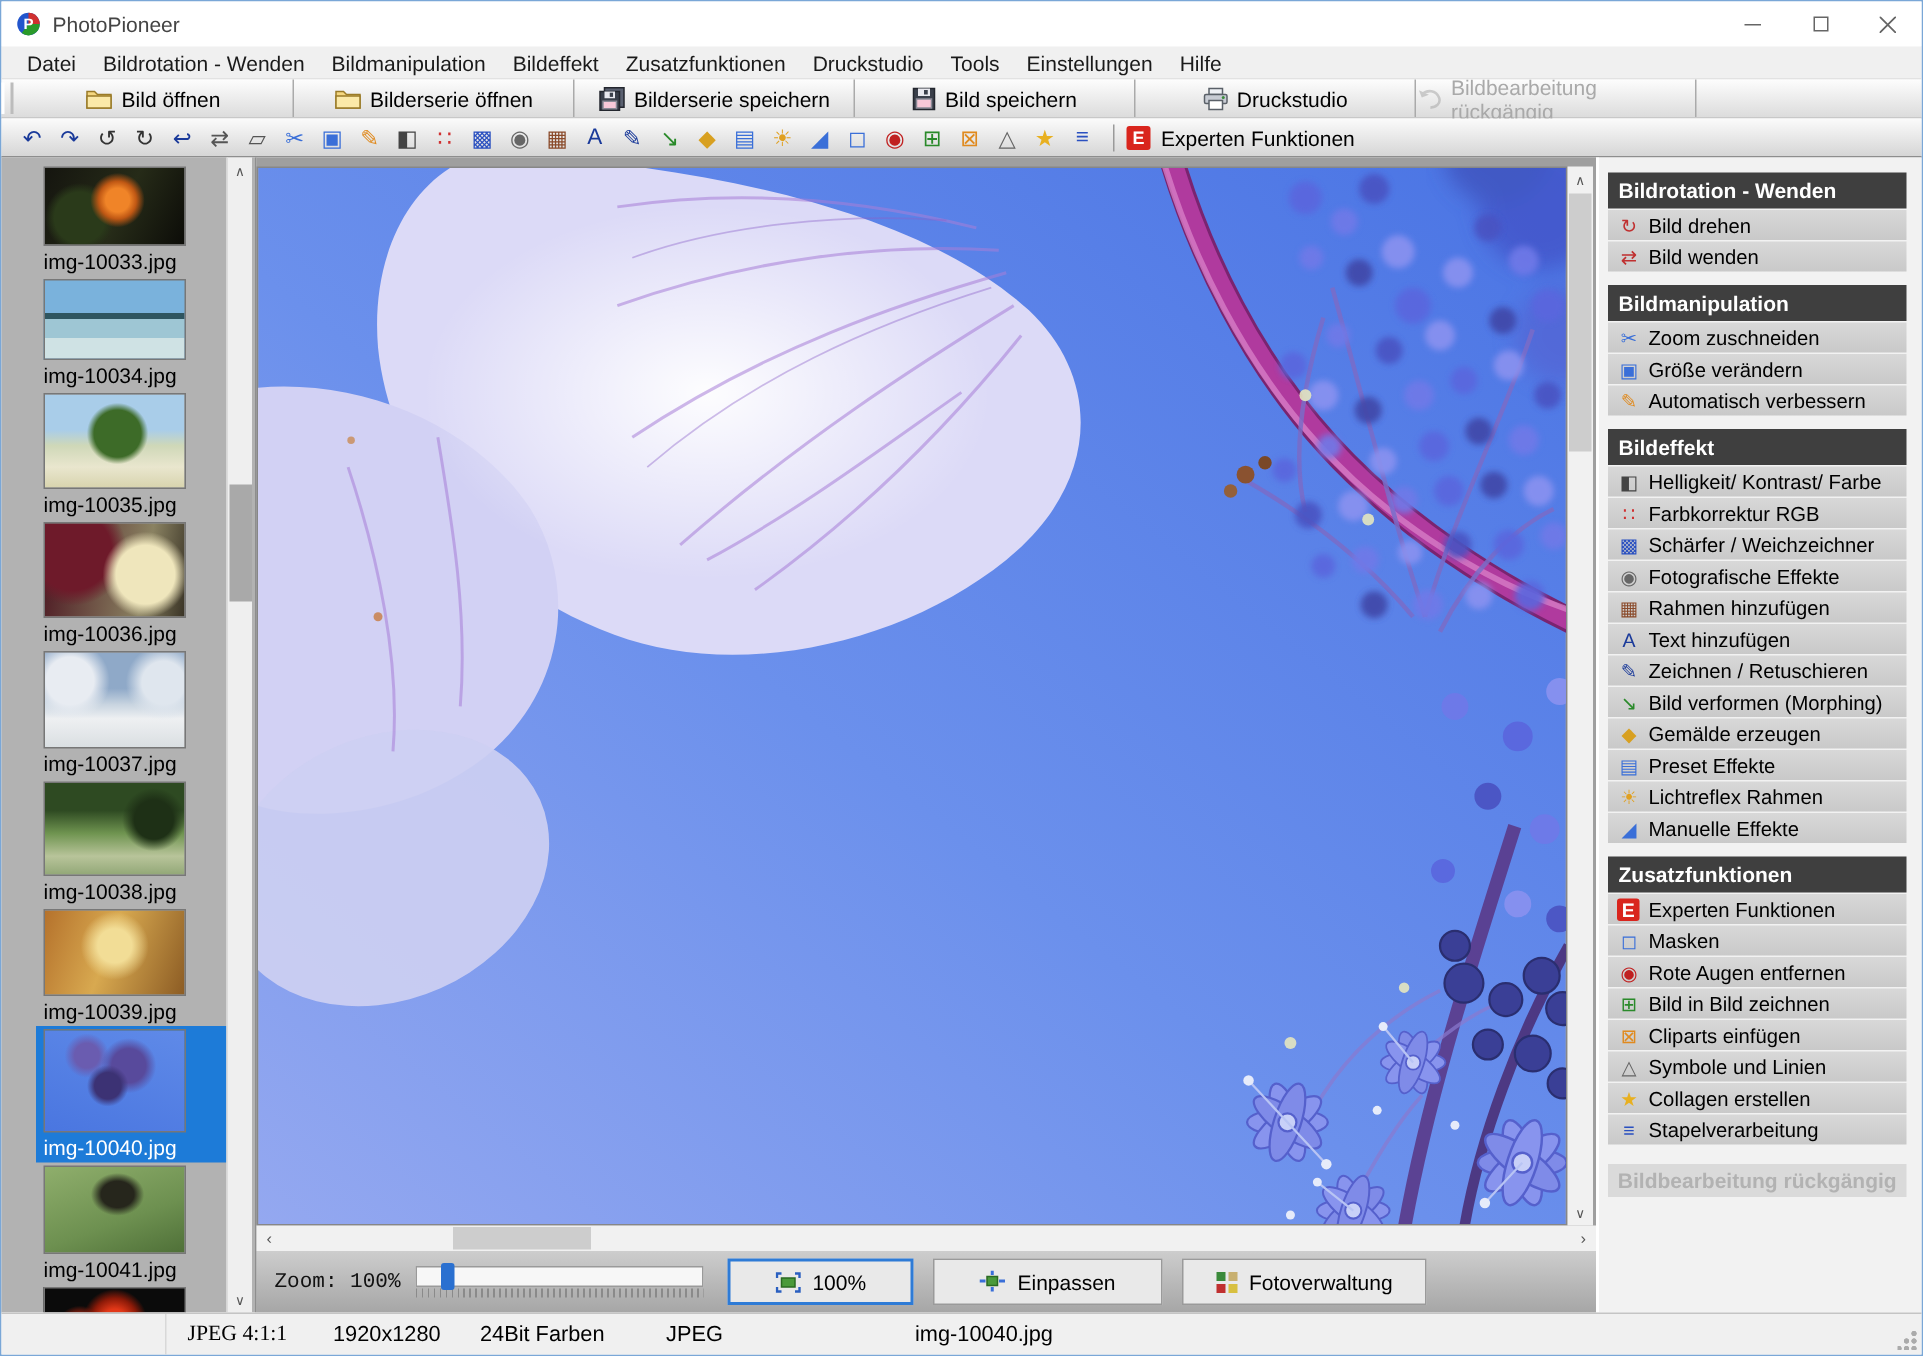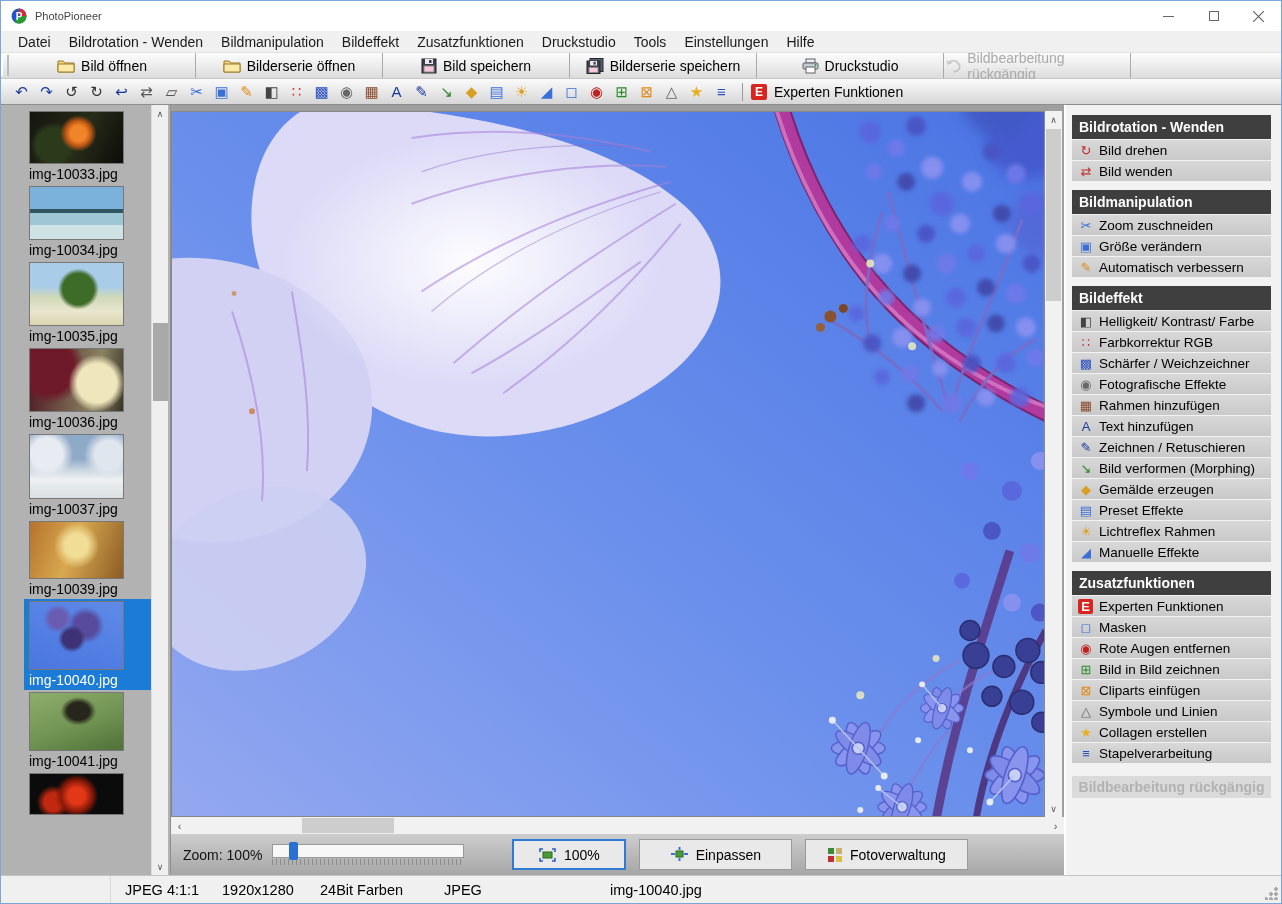--- a/index.html
+++ b/index.html
@@ -3,21 +3,21 @@
 <meta charset="utf-8">
 <style>
   * { margin:0; padding:0; box-sizing:border-box; }
   html,body { width:1282px; height:904px; overflow:hidden; background:#fff;
     font-family:"Liberation Sans", sans-serif; }
   .window { width:1282px; height:904px; position:relative; background:#fff; border:1px solid #7aa7d7; display:flex; flex-direction:column; }
 
   
   .titlebar { height:30px; background:#fff; display:flex; align-items:center; flex:0 0 auto; }
   .appicon { width:16px; height:16px; margin:0 8px 0 10px; }
-  .apptitle { font-size:11px; color:#444; }
+  .apptitle { font-size:14px; color:#444; }
   .wincontrols { margin-left:auto; display:flex; height:100%; }
   .wincontrols .wbtn { width:45px; height:100%; display:flex; align-items:center; justify-content:center; cursor:default; }
   .min-glyph { width:11px; height:1px; background:#666; display:block; }
   .max-glyph { width:10px; height:10px; border:1px solid #666; display:block; }
 
   
   .menubar { height:22px; background:#f0f0f0; display:flex; align-items:center; padding-left:8px; font-size:14px; color:#1a1a1a; border-bottom:1px solid #e2e2e2; flex:0 0 auto; }
   .menu-item { padding:0 9px; white-space:nowrap; }
 
   
@@ -67,47 +67,47 @@
   .photo-wrap svg { display:block; }
   .vscroll { width:17px; background:#f1f1f1; position:relative; display:flex; flex-direction:column; }
   .vscroll .sthumb { position:absolute; left:1px; width:15px; background:#cdcdcd; }
   .hscroll { height:17px; background:#f1f1f1; position:relative; display:flex; align-items:center; }
   .hscroll .harrow { width:17px; text-align:center; font-size:11px; color:#555; }
   .hscroll .harrow.right { margin-left:auto; }
   .hscroll .sthumb { position:absolute; top:1px; height:15px; background:#cdcdcd; }
 
   
   .controls { flex:1; background:linear-gradient(#cdcdcd,#a6a6a6); display:flex; align-items:center; padding:0 0 0 12px; }
-  .zoom-label { font-size:14px; color:#111; margin-right:10px; white-space:nowrap; }
+  .zoom-label { font-size:14px; color:#111; margin-right:10px; white-space:nowrap;font-family:Liberation Mono, monospace; }
   .slider { width:192px; margin-right:16px; }
   .slider-track { height:14px; background:#f7f7f7; border:1px solid #9a9a9a; position:relative; }
   .slider-thumb { position:absolute; top:-3px; left:16px; width:9px; height:18px; background:#2a70d0; border-radius:2px; }
   .slider-ticks { height:6px; margin-top:1px; background:repeating-linear-gradient(90deg, #8a8a8a 0 1px, rgba(0,0,0,0) 1px 4px); }
   .cbtn { height:31px; background:#e9e9e9; border:1px solid #9a9a9a; display:flex; align-items:center; justify-content:center; gap:8px; font-size:14px; color:#000; margin-right:13px; cursor:default; }
   .cbtn.focused { border:2px solid #2e7bd6; }
-  .w100 { width:114px;margin-left:32px; } .wfit { width:153px; } .wmgmt { width:163px; }
+  .w100 { width:124px; } .wfit { width:153px; } .wmgmt { width:163px; }
   .mini-grid { width:14px; height:14px; display:grid; grid-template-columns:6px 6px; grid-template-rows:6px 6px; gap:2px; }
   .mini-grid i { display:block; }
   .mg1{background:#3a8a3a;} .mg2{background:#c8b070;} .mg3{background:#c03030;} .mg4{background:#d8c040;}
 
   
   .rightpanel { flex:1; background:#f2f2f2; border-left:2px solid #fff; padding:10px 14px 0 6px; overflow:hidden; }
   .rp-row { width:199px; }
   .rp-row.hdr { height:24px; margin-bottom:1px; background:#3f3f3f; color:#fff; font-weight:bold; font-size:14px; display:flex; align-items:center; padding-left:7px; }
   .rp-row.item { height:20px; margin-bottom:1px; background:linear-gradient(#d8d8d8,#c9c9c9); color:#000; font-size:13.5px; display:flex; align-items:center; padding-left:4px; cursor:default; }
   .rp-row.gap { height:8px; background:transparent; }
   .rp-row.disabled-btn { height:22px; margin-top:13px; background:#dadada; color:#b2b2b2; font-weight:bold; font-size:14px; display:flex; align-items:center; justify-content:center; }
   .rp-glyph { width:20px; text-align:center; font-size:13px; margin-right:3px; flex:0 0 auto; }
   .rp-glyph.ebox { width:15px; height:15px; margin-left:2px; margin-right:6px; }
 
   
   .statusbar { height:28px; background:#f0f0f0; border-top:1px solid #c4c4c4; display:flex; align-items:center; font-size:14.5px; color:#000; flex:0 0 auto; position:relative; }
   .status-cell { height:100%; display:flex; align-items:center; padding-left:14px; white-space:nowrap; }
   .status-cell:nth-child(1){ width:110px; border-right:1px solid #d8d8d8; }
-  .status-cell:nth-child(2){ width:97px; }
+  .status-cell:nth-child(2){ width:97px;font-family:Liberation Serif, serif; }
   .status-cell:nth-child(3){ width:98px; }
   .status-cell:nth-child(4){ width:124px; }
   .status-cell:nth-child(5){ width:166px; }
   .status-cell:nth-child(6){ flex:1; }
   .resize-grip { position:absolute; right:3px; bottom:3px; width:13px; height:13px;
     background:linear-gradient(135deg, rgba(0,0,0,0) 0 50%, rgba(0,0,0,0) 50%),
     radial-gradient(circle at 11px 2px, #ababab 1.6px, rgba(0,0,0,0) 2px),
     radial-gradient(circle at 11px 7px, #ababab 1.6px, rgba(0,0,0,0) 2px),
     radial-gradient(circle at 6px 7px, #ababab 1.6px, rgba(0,0,0,0) 2px),
     radial-gradient(circle at 11px 12px, #ababab 1.6px, rgba(0,0,0,0) 2px),
@@ -164,37 +164,37 @@
       <span>Bild öffnen</span>
     </div>
     <div class="tb-btn">
       <svg width="18" height="15" viewBox="0 0 18 15">
           <path d="M1,3 h5 l2,2 h9 v9 h-16 z" fill="#f5d780" stroke="#9a7b28"></path>
           <path d="M1,6 h16 v8 h-16 z" fill="#fbe9a8" stroke="#9a7b28"></path>
         </svg>
       <span>Bilderserie öffnen</span>
     </div>
     <div class="tb-btn">
-      <svg width="16" height="16" viewBox="0 0 16 16">
-          <rect x="1" y="1" width="14" height="14" fill="#3a3f4a" stroke="#23262e"></rect>
-          <rect x="4" y="1" width="8" height="5" fill="#e8e8ee"></rect>
-          <rect x="8" y="2" width="2.5" height="3" fill="#3a3f4a"></rect>
-          <rect x="3" y="8" width="10" height="6" fill="#f8c8d8" stroke="#8a8a96"></rect>
-        </svg>
-      <span>Bild speichern</span>
-    </div>
-    <div class="tb-btn">
       <svg width="18" height="16" viewBox="0 0 18 16">
           <rect x="4" y="0.5" width="13" height="13" fill="#5a6070" stroke="#23262e"></rect>
           <rect x="1" y="3" width="13" height="12.5" fill="#3a3f4a" stroke="#23262e"></rect>
           <rect x="4" y="3" width="7" height="4.5" fill="#e8e8ee"></rect>
           <rect x="7.5" y="3.8" width="2.2" height="2.8" fill="#3a3f4a"></rect>
           <rect x="3" y="9.5" width="9" height="5" fill="#f8c8d8" stroke="#8a8a96"></rect>
         </svg>
       <span>Bilderserie speichern</span>
+    </div>
+    <div class="tb-btn">
+      <svg width="16" height="16" viewBox="0 0 16 16">
+          <rect x="1" y="1" width="14" height="14" fill="#3a3f4a" stroke="#23262e"></rect>
+          <rect x="4" y="1" width="8" height="5" fill="#e8e8ee"></rect>
+          <rect x="8" y="2" width="2.5" height="3" fill="#3a3f4a"></rect>
+          <rect x="3" y="8" width="10" height="6" fill="#f8c8d8" stroke="#8a8a96"></rect>
+        </svg>
+      <span>Bild speichern</span>
     </div>
     <div class="tb-btn">
       <svg width="17" height="16" viewBox="0 0 17 16">
           <rect x="4" y="1" width="9" height="4" fill="#eef0f4" stroke="#5a6068"></rect>
           <rect x="1" y="5" width="15" height="6" rx="1" fill="#c8ccd4" stroke="#5a6068"></rect>
           <rect x="4" y="9" width="9" height="6" fill="#fff" stroke="#5a6068"></rect>
           <circle cx="13.5" cy="7" r="1" fill="#3a8a3a"></circle>
         </svg>
       <span>Druckstudio</span>
     </div>
@@ -261,20 +261,24 @@
             <div class="thumb-img v-tree" style="height: 64px;"></div>
             <div class="thumb-label">img-10035.jpg</div>
           </div>
           <div class="thumb-item">
             <div class="thumb-img v-daisies" style="height: 64px;"></div>
             <div class="thumb-label">img-10036.jpg</div>
           </div>
           <div class="thumb-item">
             <div class="thumb-img v-winter" style="height: 65px;"></div>
             <div class="thumb-label">img-10037.jpg</div>
+          </div>
+          <div class="thumb-item">
+            <div class="thumb-img v-forest" style="height: 63px;"></div>
+            <div class="thumb-label">img-10038.jpg</div>
           </div>
           <div class="thumb-item">
             <div class="thumb-img v-autumn" style="height: 58px;"></div>
             <div class="thumb-label">img-10039.jpg</div>
           </div>
           <div class="thumb-item selected">
             <div class="thumb-img v-lilac" style="height: 69px;"></div>
             <div class="thumb-label">img-10040.jpg</div>
           </div>
           <div class="thumb-item">

